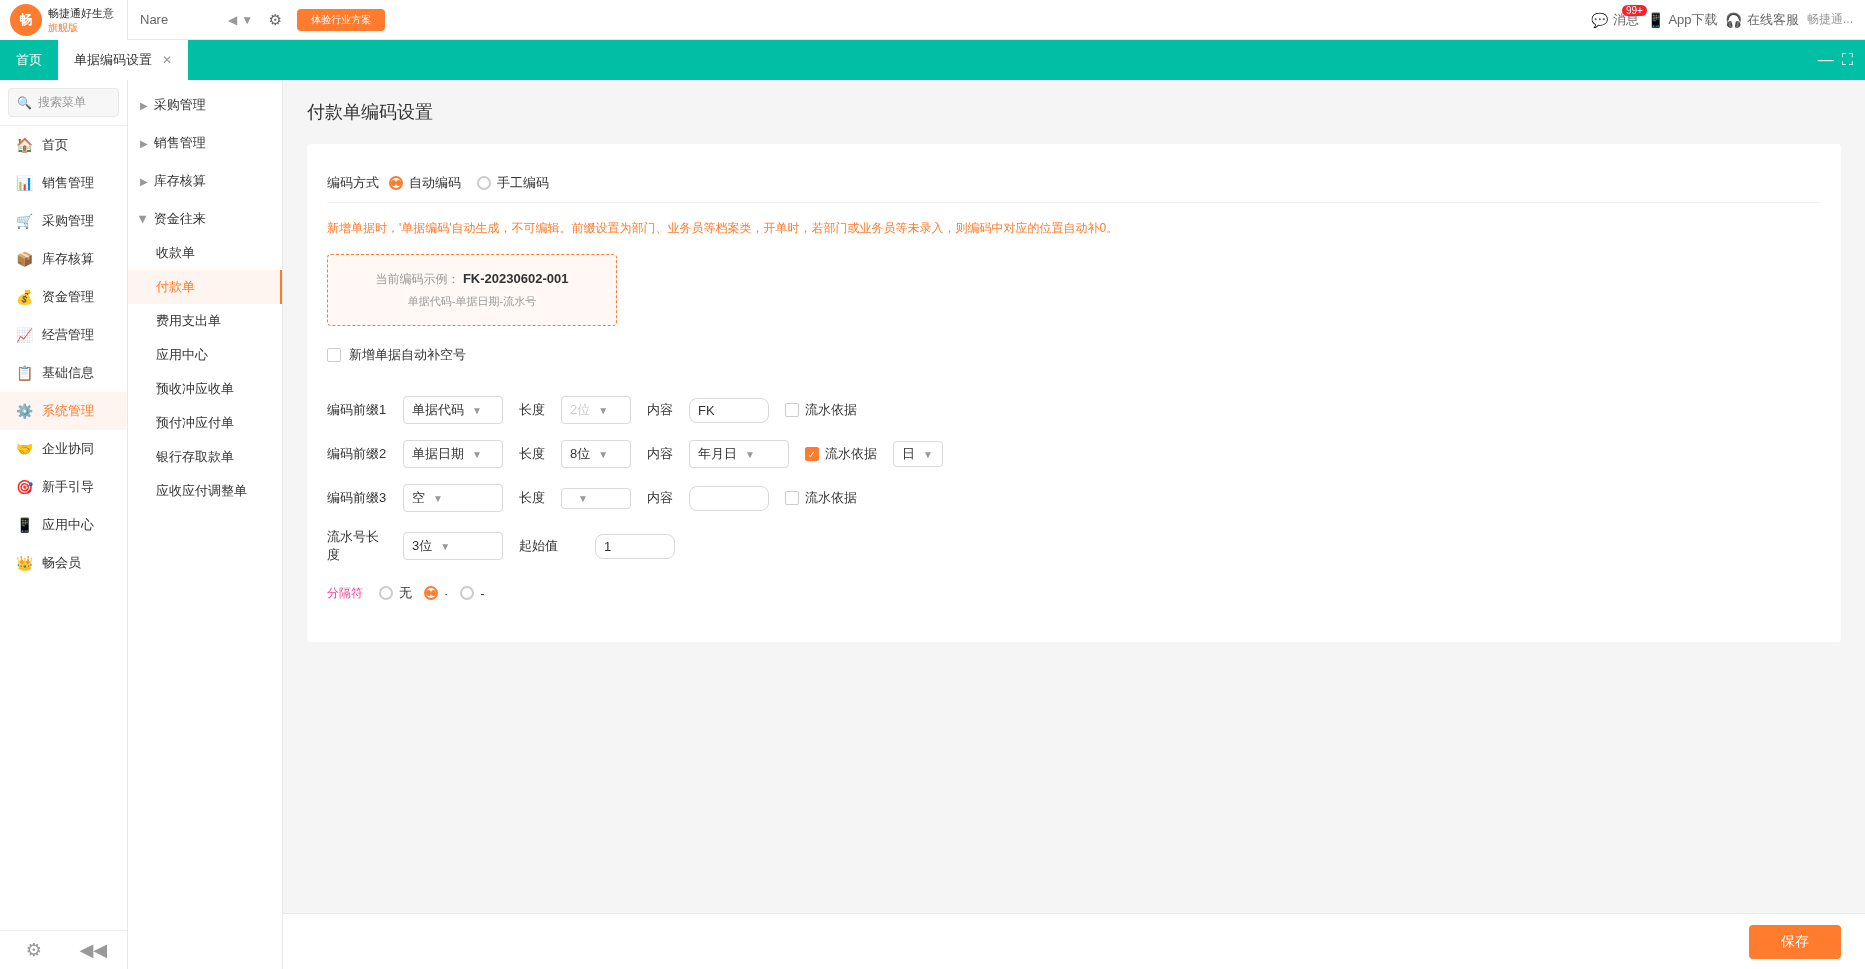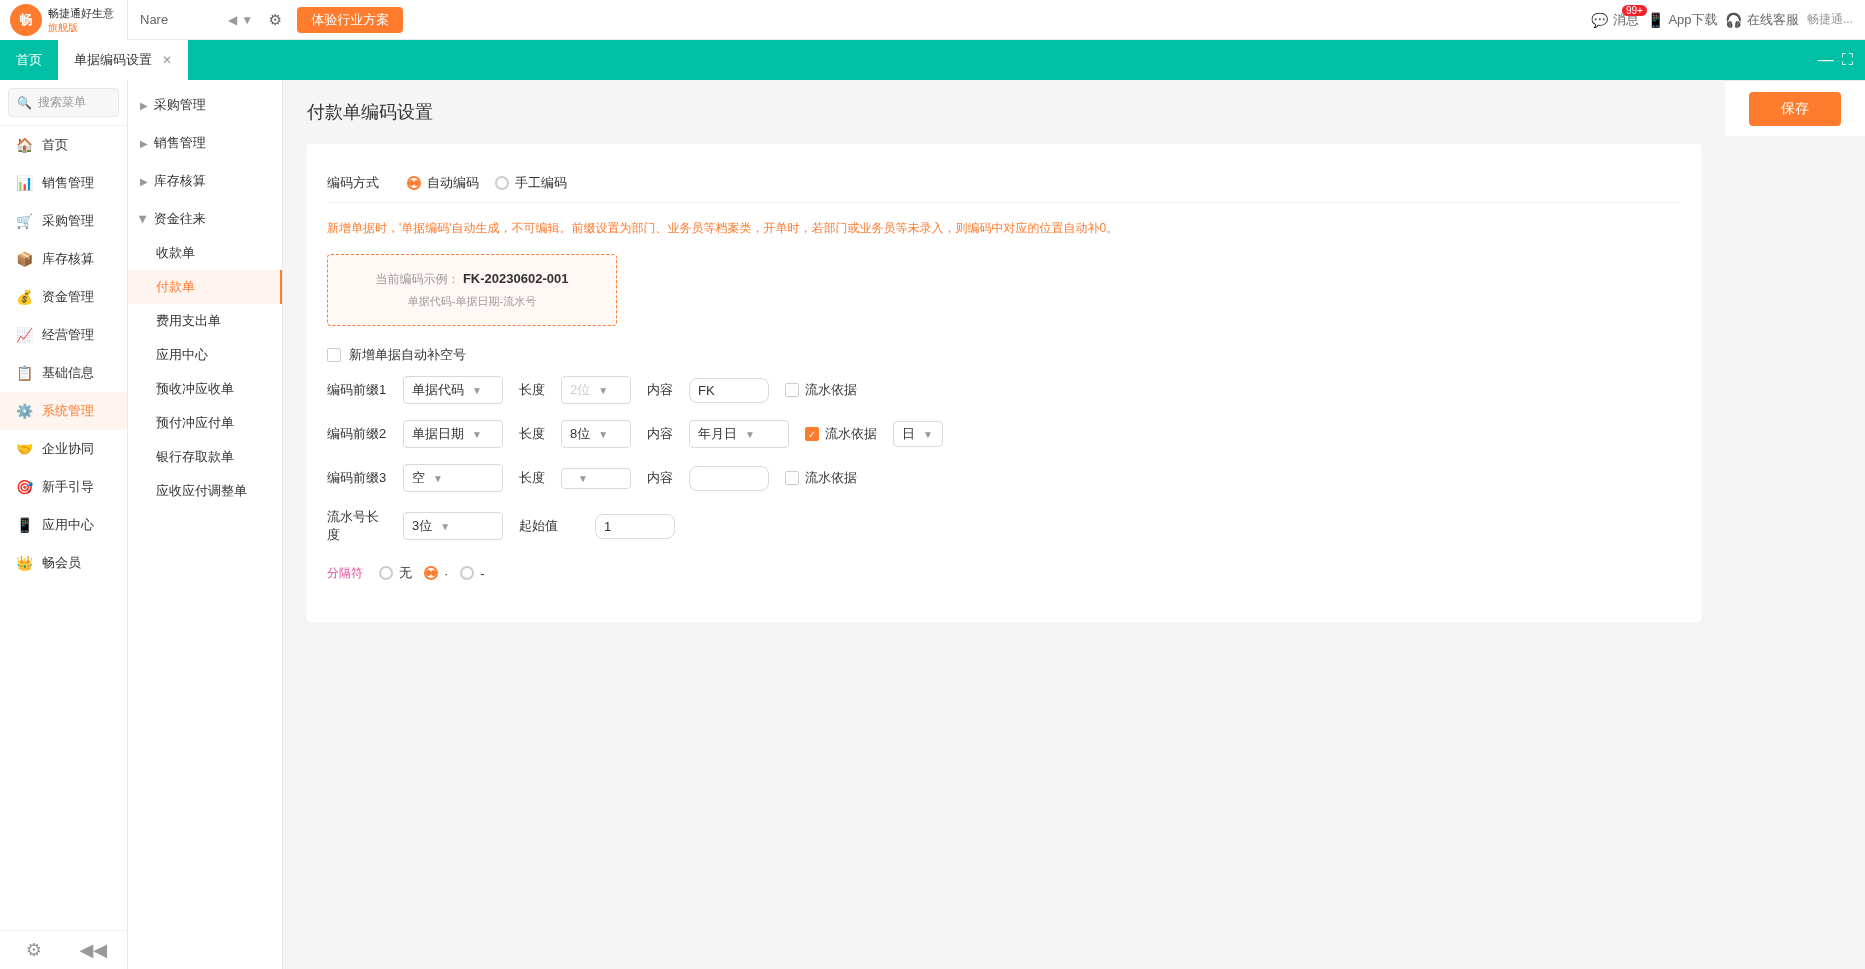--- a/index.html
+++ b/index.html
@@ -1,17 +1,17 @@
 <!DOCTYPE html>
 <html><head>
   <meta charset="utf-8">
   <style>
     * { box-sizing: border-box; margin: 0; padding: 0; }
     body { font-family: 'Microsoft YaHei', Arial, sans-serif; font-size: 13px; color: #333; background: #f5f5f5; display: flex; flex-direction: column; height: 100vh; overflow: hidden; }
-    .top-bar-btn { background: #ff7b2e; color: #fff; border: none; border-radius: 4px; padding: 4px 14px; font-size: 13px; cursor: pointer; }
+    .top-bar-btn { background: #ff7b2e; color: #fff; border: none; border-radius: 4px; padding: 4px 14px; font-size: 10px; cursor: pointer; }
     .top-bar-msg { display: flex; align-items: center; gap: 4px; font-size: 13px; color: #666; cursor: pointer; position: relative; }
     .badge { background: #f5222d; color: #fff; font-size: 10px; border-radius: 8px; padding: 0 4px; position: absolute; top: -6px; right: -8px; min-width: 18px; text-align: center; }
     .top-bar-app { display: flex; align-items: center; gap: 4px; font-size: 13px; color: #666; cursor: pointer; }
     .top-bar-service { display: flex; align-items: center; gap: 4px; font-size: 13px; color: #666; cursor: pointer; }
     .top-bar-user { font-size: 12px; color: #999; }
     .app-logo { width: 32px; height: 32px; background: #ff7b2e; border-radius: 50%; display: flex; align-items: center; justify-content: center; color: #fff; font-size: 16px; }
     .app-name { font-size: 11px; color: #333; line-height: 1.3; }
 
     
     .tab-bar { height: 40px; background: #00bfa5; display: flex; align-items: center; flex-shrink: 0; }
@@ -45,38 +45,38 @@
     .sub-nav-item.active { background: #fff5f0; color: #ff7b2e; border-right: 2px solid #ff7b2e; }
 
     
     .content { flex: 1; overflow-y: auto; padding: 20px 24px; background: #f5f5f5; }
     .page-title { font-size: 18px; color: #333; font-weight: 500; margin-bottom: 20px; }
 
     
     .card { background: #fff; border-radius: 4px; padding: 20px; }
 
     
-    .encoding-method { display: flex; align-items: center; gap: 28px; padding: 10px 0; border-bottom: 1px solid #f0f0f0; margin-bottom: 16px; }
+    .encoding-method { display: flex; align-items: center; gap: 10px; padding: 10px 0; border-bottom: 1px solid #f0f0f0; margin-bottom: 16px; }
     .encoding-label { font-size: 13px; color: #333; }
     .radio-group { display: flex; align-items: center; gap: 16px; }
     .radio-item { display: flex; align-items: center; gap: 6px; cursor: pointer; font-size: 13px; color: #333; }
     .radio-circle { width: 14px; height: 14px; border-radius: 50%; border: 2px solid #ccc; display: flex; align-items: center; justify-content: center; }
     .radio-circle.checked { border-color: #ff7b2e; }
     .radio-circle.checked::after { content: ''; width: 6px; height: 6px; border-radius: 50%; background: #ff7b2e; }
 
     
     .info-text { font-size: 12px; color: #666; margin-bottom: 16px; line-height: 1.6; }
     .info-text span { color: #ff7b2e; margin-top: 34px; }
 
     
     .code-preview { border: 1.5px dashed #ff7b2e; background: #fff8f4; border-radius: 4px; padding: 16px 24px; display: inline-flex; flex-direction: column; align-items: center; margin-bottom: 20px; min-width: 290px; }
     .code-preview-label { font-size: 12px; color: #999; margin-bottom: 6px; }
 
     
-    .auto-fill-row { display: flex; align-items: center; gap: 8px; margin-bottom: 12px; font-size: 13px; color: #333; }
+    .auto-fill-row { display: flex; align-items: center; gap: 8px; margin-bottom: 32px; font-size: 13px; color: #333; }
     .checkbox-box { width: 14px; height: 14px; border: 1.5px solid #ccc; border-radius: 2px; display: inline-block; }
 
     
     .form-row { display: flex; align-items: center; gap: 16px; margin-bottom: 16px; }
     .form-label { font-size: 13px; color: #333; width: 60px; flex-shrink: 0; }
     .form-select { display: flex; align-items: center; border: 1px solid #d9d9d9; border-radius: 4px; padding: 4px 8px; background: #fff; min-width: 100px; font-size: 13px; color: #333; cursor: pointer; gap: 4px; }
     .form-select .chevron { font-size: 10px; color: #999; margin-left: 4px; }
     .form-input { border: 1px solid #d9d9d9; border-radius: 8px; padding: 4px 8px; font-size: 13px; color: #333; background: #fff; min-width: 80px; }
     .length-label { font-size: 13px; color: #333; }
     .content-label { font-size: 13px; color: #333; }
@@ -271,21 +271,21 @@
         </div>
         <div class="sub-nav-item">
           <span>银行存取款单</span>
         </div>
         <div class="sub-nav-item">
           <span>应收应付调整单</span>
         </div>
       </div>
     </div>
 
-    <div style="flex:1;display:flex;flex-direction:row;overflow:hidden;">
+    <div style="flex:1;display:flex;flex-direction:column;overflow:hidden;">
       <div class="content">
         <div class="page-title">付款单编码设置</div>
         <div class="card">
           
           <div class="encoding-method">
             <span class="encoding-label">编码方式</span>
             <div class="radio-group">
               <label class="radio-item">
                 <div class="radio-circle checked">
                   <div style="width:6px;height:6px;border-radius:50%;background:#ff7b2e;"></div>

